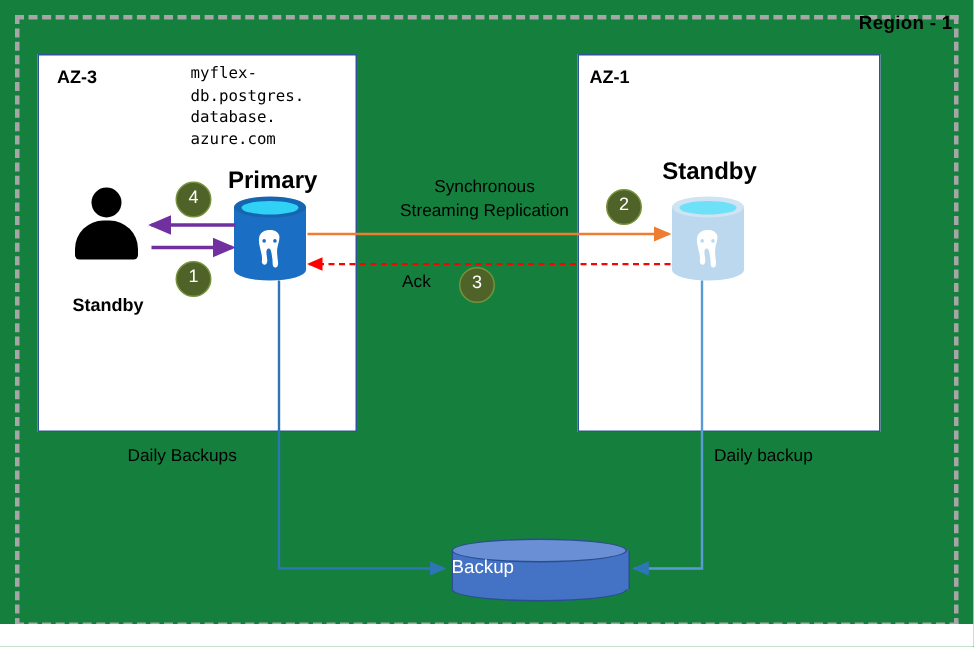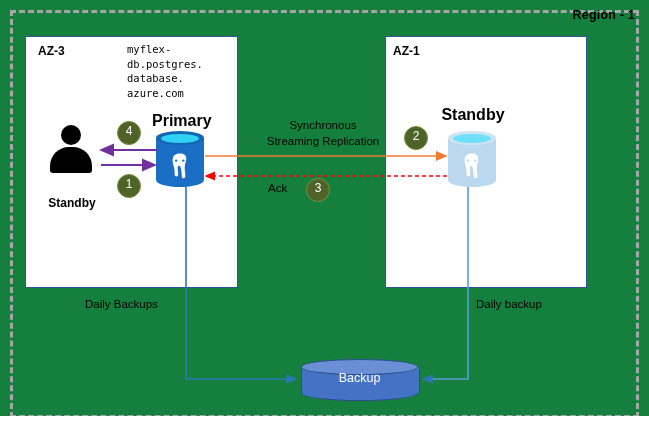--- a/index.html
+++ b/index.html
@@ -56,21 +56,21 @@
   .lbl.center{text-align:center;}
 
   
   #backup-cyl{position:absolute;left:301px;top:359px;width:117px;height:42px;}
   #backup-cyl .bbody{position:absolute;left:0;top:8px;width:100%;height:26px;background:#4472c4;
      border-left:1px solid #2a4d8f;border-right:1px solid #2a4d8f;}
   #backup-cyl .btop{position:absolute;left:0;top:0;width:100%;height:16px;border-radius:50%;
      background:#6a8fd4;border:1px solid #2a4d8f;box-sizing:border-box;}
   #backup-cyl .bbot{position:absolute;left:0;bottom:0;width:100%;height:16px;border-radius:50%;
      background:#4472c4;border:1px solid #2a4d8f;box-sizing:border-box;}
-  #backup-label{position:absolute;left:0;top:12px;width:100%;text-align:center;color:#fff;font-size:12.5px;z-index:4;}
+  #backup-label{position:absolute;left:0;top:12px;width:100%;color:#fff;font-size:12.5px;z-index:4;}
 
   svg.overlay{position:absolute;left:0;top:0;width:649px;height:431px;pointer-events:none;}
 </style>
 </head>
 <body>
 
 <div id="canvas">
 
   <div class="region-box"></div>
   <div class="region-label">Region - 1</div>

